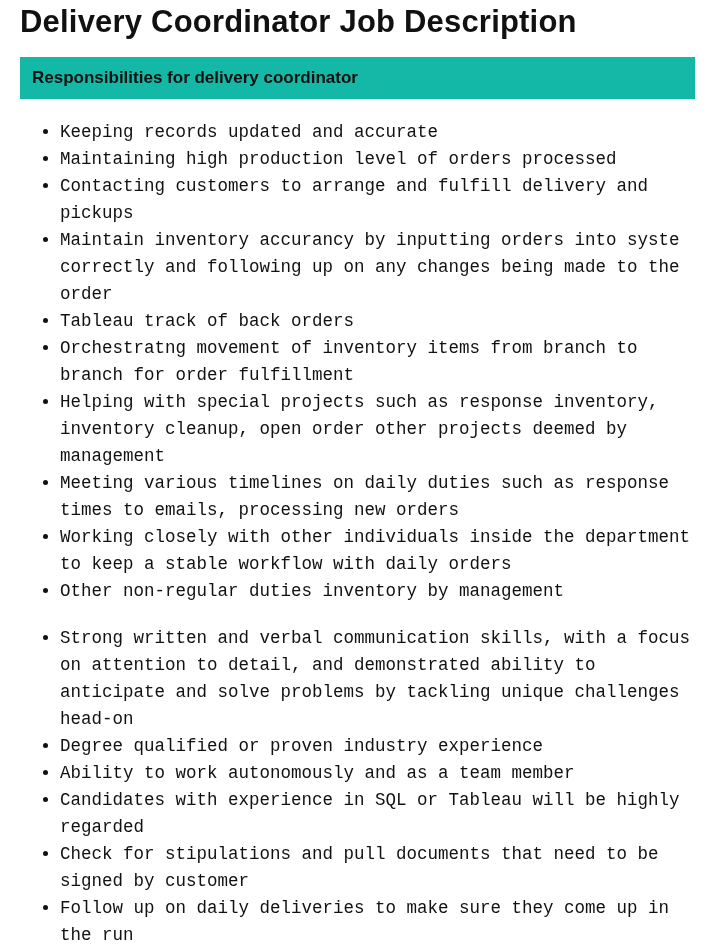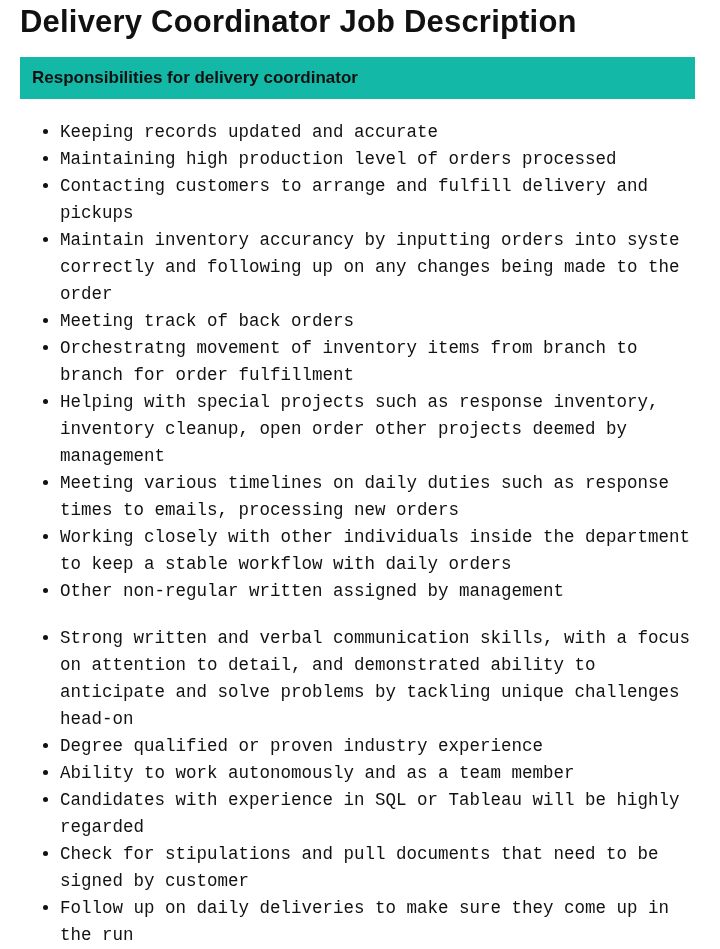--- a/index.html
+++ b/index.html
@@ -18,26 +18,26 @@
 
 <div class="page">
   <h1>Delivery Coordinator Job Description</h1>
 
   <div class="section-header">Responsibilities for delivery coordinator</div>
   <ul>
     <li>Keeping records updated and accurate</li>
     <li>Maintaining high production level of orders processed</li>
     <li>Contacting customers to arrange and fulfill delivery and pickups</li>
     <li>Maintain inventory accurancy by inputting orders into syste correctly and following up on any changes being made to the order</li>
-    <li>Meeting track of back orders</li>
+    <li>Tableau track of back orders</li>
     <li>Orchestratng movement of inventory items from branch to branch for order fulfillment</li>
     <li>Helping with special projects such as response inventory, inventory cleanup, open order other projects deemed by management</li>
     <li>Meeting various timelines on daily duties such as response times to emails, processing new orders</li>
     <li>Working closely with other individuals inside the department to keep a stable workflow with daily orders</li>
-    <li>Other non-regular written assigned by management</li>
+    <li>Other non-regular duties inventory by management</li>
   </ul>
 
   <ul class="quals">
     <li>Strong written and verbal communication skills, with a focus on attention to detail, and demonstrated ability to anticipate and solve problems by tackling unique challenges head-on</li>
     <li>Degree qualified or proven industry experience</li>
     <li>Ability to work autonomously and as a team member</li>
     <li>Candidates with experience in SQL or Tableau will be highly regarded</li>
     <li>Check for stipulations and pull documents that need to be signed by customer</li>
     <li>Follow up on daily deliveries to make sure they come up in the run</li>
   </ul>

